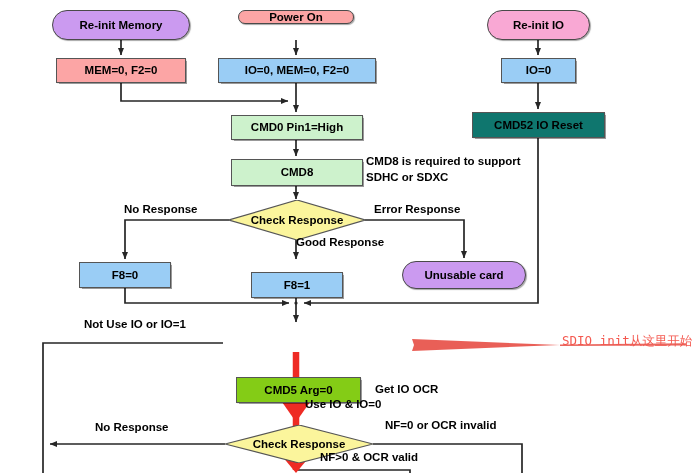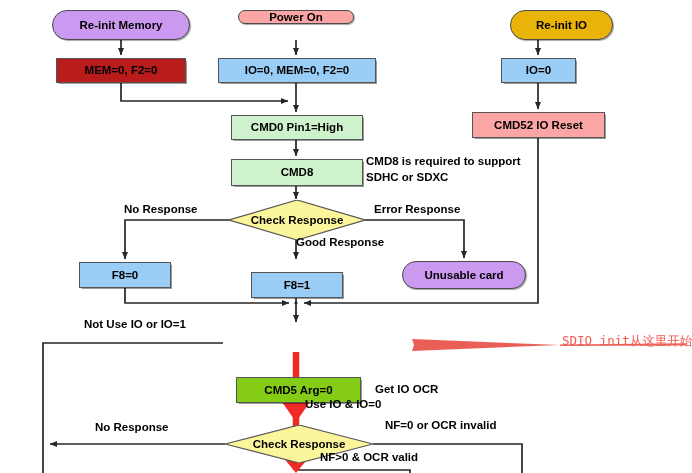--- a/index.html
+++ b/index.html
@@ -177,41 +177,41 @@
   </svg>
 
   <div class="node terminator" style="left:52px; top:10px; width:138px; height:30px; background:#cb9af0;">
     <span>Re-init Memory</span>
   </div>
 
   <div class="node terminator" style="left:238px; top:10px; width:116px; height:14px; background:#fca5a5;">
     <span>Power On</span>
   </div>
 
-  <div class="node terminator" style="left:510px; top:10px; width:103px; height:30px; background:#eab308;">
+  <div class="node terminator" style="left:487px; top:10px; width:103px; height:30px; background:#f9a8d4;">
     <span>Re-init IO</span>
   </div>
 
-  <div class="node process" style="left:56px; top:58px; width:130px; height:25px; background:#b91c1c;">
+  <div class="node process" style="left:56px; top:58px; width:130px; height:25px; background:#fca5a5;">
     <span>MEM=0, F2=0</span>
   </div>
 
   <div class="node process" style="left:218px; top:58px; width:158px; height:25px; background:#9acdf5;">
     <span>IO=0, MEM=0, F2=0</span>
   </div>
 
   <div class="node process" style="left:501px; top:58px; width:75px; height:25px; background:#9acdf5;">
     <span>IO=0</span>
   </div>
 
   <div class="node process" style="left:231px; top:115px; width:132px; height:25px; background:#cdf2cc;">
     <span>CMD0 Pin1=High</span>
   </div>
 
-  <div class="node process" style="left:472px; top:112px; width:133px; height:26px; background:#fca5a5;">
+  <div class="node process" style="left:472px; top:112px; width:133px; height:26px; background:#0f766e;">
     <span>CMD52 IO Reset</span>
   </div>
 
   <div class="node process" style="left:231px; top:159px; width:132px; height:27px; background:#cdf2cc;">
     <span>CMD8</span>
   </div>
 
   <div class="node decision" style="left:229px; top:200px; width:136px; height:40px;">
     <svg class="diamond-shape" viewBox="0 0 136 40" preserveAspectRatio="none">
       <polygon points="68,0 136,20 68,40 0,20" fill="#fbf59c" stroke="#555555" stroke-width="1.2"></polygon>

